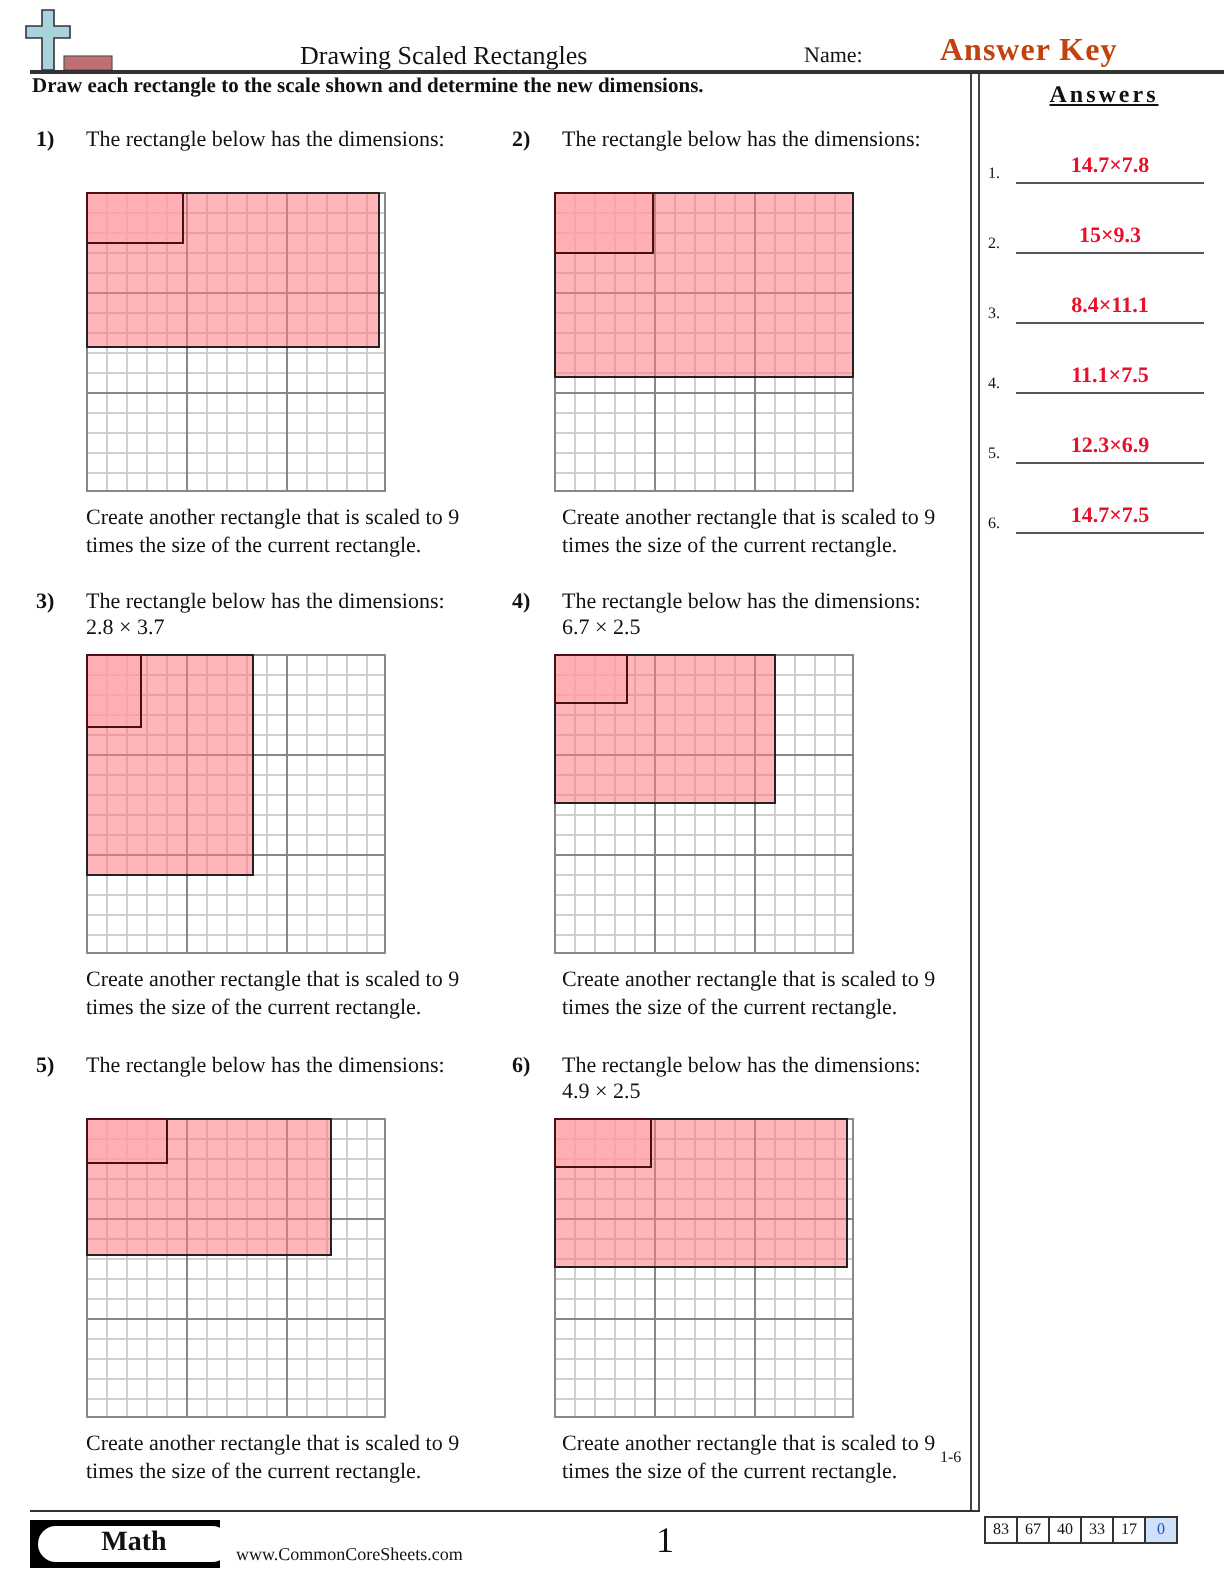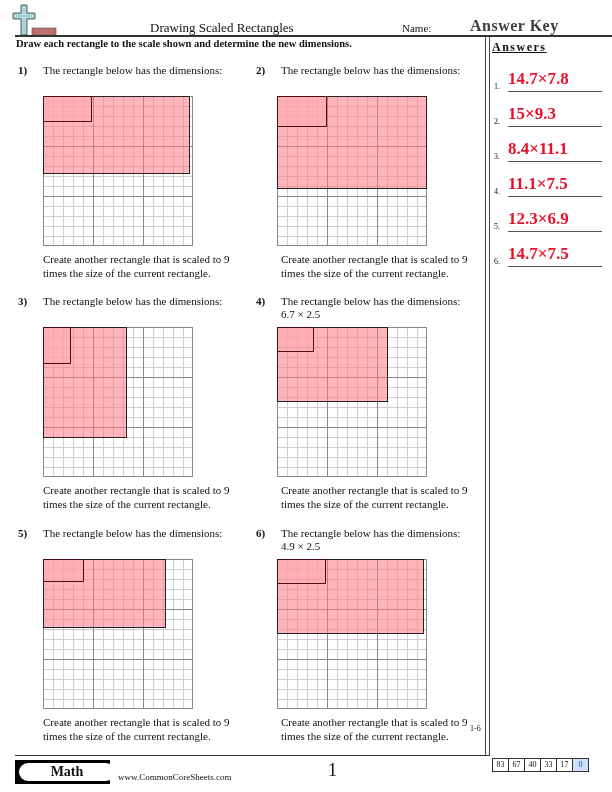--- a/index.html
+++ b/index.html
@@ -1,28 +1,28 @@
 <!DOCTYPE html>
 <html><head>
 <meta charset="utf-8">
 <style>
   html,body{margin:0;padding:0;background:#fff;}
   body{width:612px;height:792px;position:relative;overflow:hidden;font-family:"Liberation Serif","DejaVu Serif",serif;color:#111;}
   .abs{position:absolute;}
   .title{left:150px;top:20px;font-size:13px;text-align:center;}
   .name-label{left:402px;top:22px;font-size:11px;}
-  .answer-key{left:470px;top:17px;font-size:16px;font-weight:bold;color:#404040;letter-spacing:0.5px;}
+  .answer-key{left:470px;top:17px;font-size:16px;font-weight:bold;color:#c2410c;letter-spacing:0.5px;}
   .hdr-line{left:15px;top:35px;width:597px;height:2px;background:#333;}
   .instr{left:16px;top:38px;font-size:10.5px;font-weight:bold;}
   .vline1{left:485px;top:37px;width:1px;height:718px;background:#444;}
   .vline2{left:489px;top:37px;width:1px;height:718px;background:#444;}
-  .ans-title{left:492px;top:40px;width:120px;font-size:12px;font-weight:bold;letter-spacing:1.5px;text-decoration:underline;}
+  .ans-title{left:492px;top:40px;width:120px;text-align:center;font-size:12px;font-weight:bold;letter-spacing:1.5px;text-decoration:underline;}
   .ans-row{left:494px;width:118px;height:22px;}
   .ans-num{position:absolute;left:0;bottom:1px;font-size:8px;}
-  .ans-val{position:absolute;left:14px;width:94px;bottom:3px;font-size:17px;font-weight:bold;color:#e8102a;}
+  .ans-val{position:absolute;left:14px;width:94px;bottom:3px;text-align:center;font-size:11px;font-weight:bold;color:#e8102a;}
   .ans-line{position:absolute;left:14px;width:94px;bottom:0;height:1.5px;background:#555;}
   .prob-num{font-size:11px;font-weight:bold;}
   .prob-text{font-size:11px;line-height:13px;}
   .grid{width:150px;height:150px;
     background-color:#fff;
     background-image:
       linear-gradient(to right,#888 1px,transparent 1px),
       linear-gradient(to bottom,#888 1px,transparent 1px),
       linear-gradient(to right,#cfcfcf 1px,transparent 1px),
       linear-gradient(to bottom,#cfcfcf 1px,transparent 1px);
@@ -114,20 +114,21 @@
       <div class="abs grid" style="left:277px;top:96px">
         <div class="big-rect" style="width:150px;height:93px"></div>
         <div class="small-rect" style="width:50px;height:31px"></div>
       </div>
       <div class="abs caption" style="left:281px;top:252px">Create another rectangle that is scaled to 9 times the size of the current rectangle.</div>
     </div>
     <div>
       <div class="abs prob-num" style="left:18px;top:295px">3)</div>
       <div class="abs prob-text" style="left:43px;top:295px">
         <div>The rectangle below has the dimensions:</div>
+        <div>2.8 × 3.7</div>
       </div>
       <div class="abs grid" style="left:43px;top:327px">
         <div class="big-rect" style="width:84px;height:111px"></div>
         <div class="small-rect" style="width:28px;height:37px"></div>
       </div>
       <div class="abs caption" style="left:43px;top:483px">Create another rectangle that is scaled to 9 times the size of the current rectangle.</div>
     </div>
     <div>
       <div class="abs prob-num" style="left:256px;top:295px">4)</div>
       <div class="abs prob-text" style="left:281px;top:295px">

